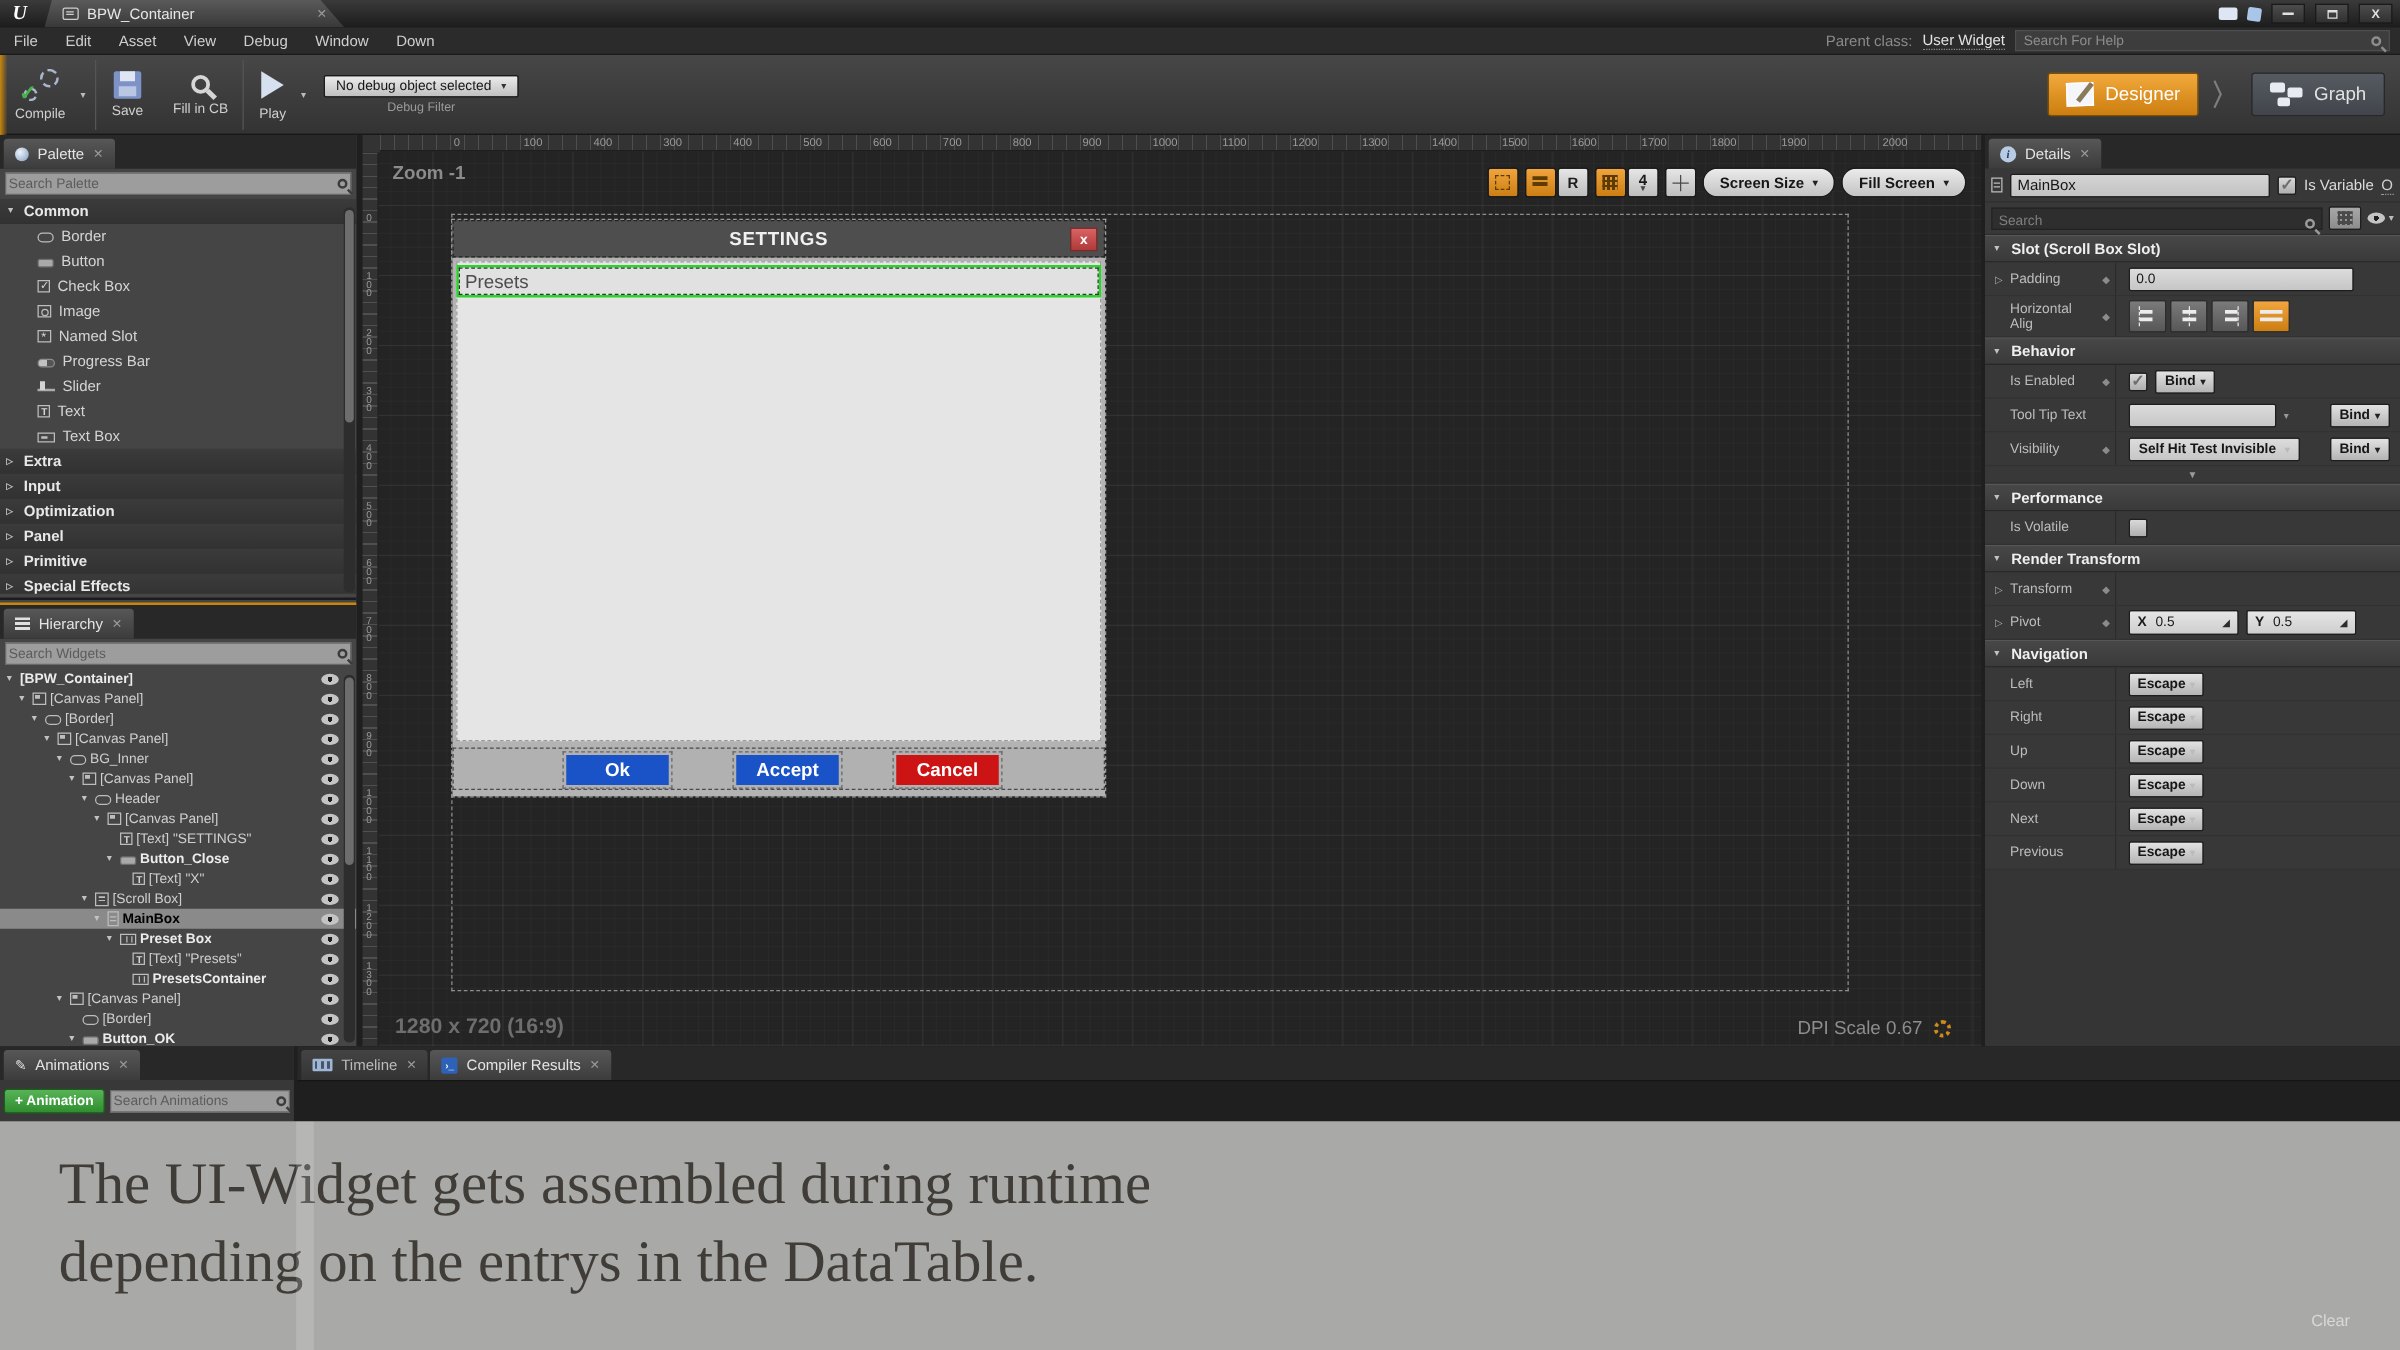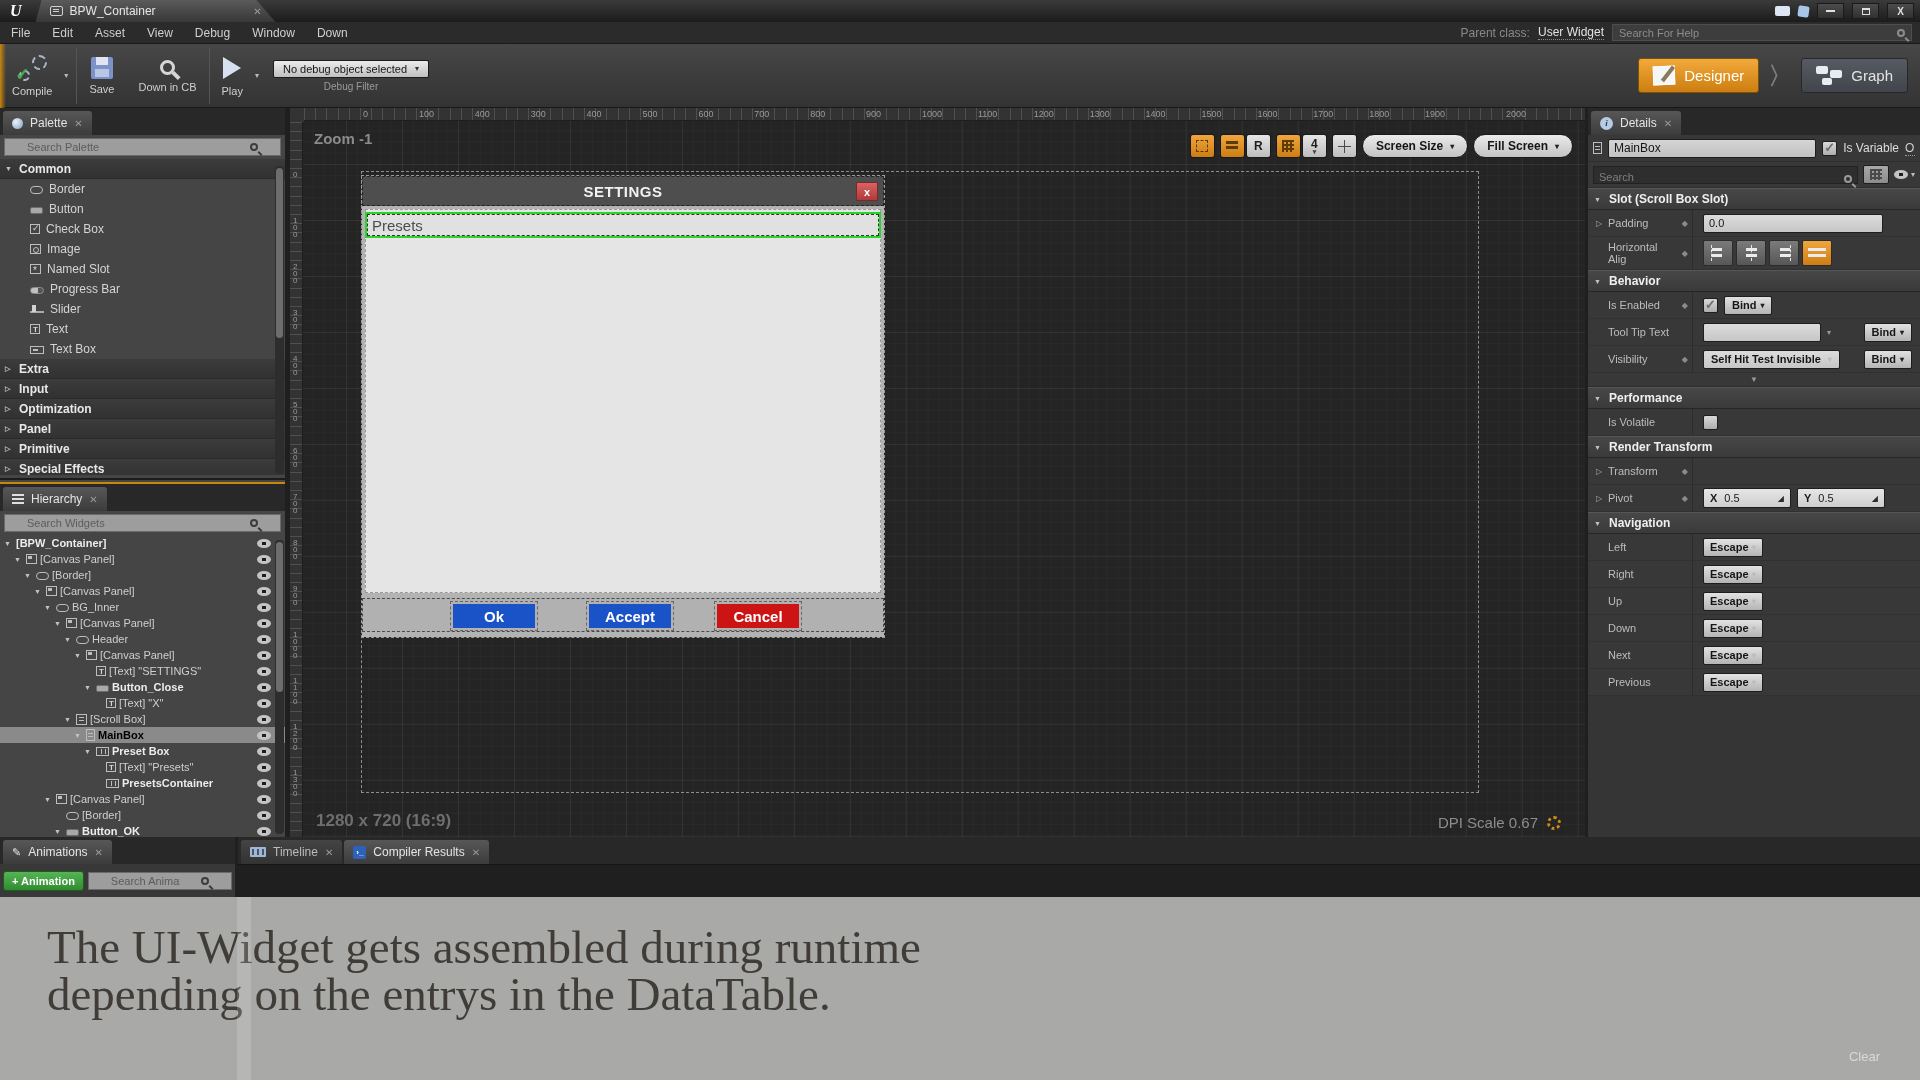--- a/index.html
+++ b/index.html
@@ -70,21 +70,21 @@
 
   
   #main{position:absolute;left:0;top:108px;width:1920px;height:729px}
   .panel-tabs{height:27px;background:#282828;display:flex;align-items:flex-end;gap:2px;padding-left:3px}
   .ptab{height:24px;display:flex;align-items:center;gap:7px;padding:0 9px;background:linear-gradient(#575757,#3c3c3c);border-radius:3px 3px 0 0;font-size:12px;color:#e4e4e4}
   .ptab.dim{background:linear-gradient(#444,#333);color:#bbb}
   .tab-x{color:#999;font-size:10px}
 
   #left-col{position:absolute;left:0;top:0;width:285px;height:729px;background:#454545}
   #palette-panel{position:absolute;left:0;top:0;width:285px;height:372px;background:#454545;border-bottom:2px solid #1c1c1c}
-  .lsearch{background:#9d9d9d;border:1px solid #6a6a6a;height:18px;margin:3px 4px;display:flex;align-items:center;padding:0 22px;gap:21px}
+  .lsearch{background:#9d9d9d;border:1px solid #6a6a6a;height:18px;margin:3px 4px;display:flex;align-items:center;padding:0 2px;gap:21px}
   .lsearch input{font-size:11px;color:#333}
   .lsearch input::placeholder{color:#5c5c5c}
   #palette-list{height:316px;overflow:hidden;position:relative}
   .pal-sec{height:20px;display:flex;align-items:center;gap:5px;background:linear-gradient(#3b3b3b,#323232);border-bottom:1px solid #2a2a2a;padding-left:5px;font-size:12px;font-weight:bold;color:#e8e8e8}
   .pal-item{height:20px;display:flex;align-items:center;gap:6px;padding-left:30px;font-size:12px;color:#d4d4d4}
   .tri{color:#c2c2c2;font-size:7px;width:9px;display:inline-block;flex:none}
   .scrollbar{position:absolute;right:1px;width:9px;background:#2d2d2d;border-radius:4px}
   .scroll-thumb{position:absolute;left:1px;right:1px;background:#6d6d6d;border-radius:4px}
 
   #hierarchy-panel{position:absolute;left:0;top:374px;width:285px;height:355px;background:#454545;border-top:2px solid #c8860a}
@@ -230,21 +230,21 @@
   .anim-row{height:33px;display:flex;align-items:center;gap:4px;padding:0 3px;background:#383838}
   .anim-btn{background:linear-gradient(#56b356,#2f8d2f);border:1px solid #1d5c1d;border-radius:3px;color:#fff;font-weight:bold;font-size:11px;padding:3px 8px;white-space:nowrap}
   .anim-row .lsearch{flex:1;margin:0}
   .bcontent{height:33px;background:#1f1f1f;border-top:1px solid #151515}
 
   
   #caption{position:absolute;left:0;top:897px;width:1920px;height:183px;background:#a9a9a7;overflow:hidden}
   #caption::before{content:"";position:absolute;left:237px;top:0;width:14px;height:183px;background:rgba(255,255,255,.16)}
   .cap-line{font-family:"Liberation Serif",serif;font-size:47px;color:#403d38;margin-left:47px;line-height:1.0}
   .cap-1{margin-top:27px}
-  .cap-2{margin-top:0}
+  .cap-2{margin-top:16px}
   .clear-label{position:absolute;right:40px;bottom:16px;font-size:13px;color:rgba(255,255,255,.55)}
 </style>
 </head>
 <body>
 
 <div id="titlebar">
   <span class="ue-logo">U</span>
   <div class="doc-tab">
     <span class="widget-tab-ico"></span>
     <span>BPW_Container</span>
@@ -287,21 +287,21 @@
     </div>
     <span class="dd-arrow" style="margin-right:8px">▾</span>
   </div>
   <div class="tgroup">
     <div class="tbtn">
       <span class="save-ico"></span>
       <span>Save</span>
     </div>
     <div class="tbtn">
       <span class="find-ico"></span>
-      <span>Down in CB</span>
+      <span>Fill in CB</span>
     </div>
   </div>
   <div class="tgroup" style="border-right:none">
     <div class="tbtn">
       <span class="play-ico"></span>
       <span>Play</span>
     </div>
     <span class="dd-arrow">▾</span>
     <div class="dbg">
       <div class="dbg-dd">

